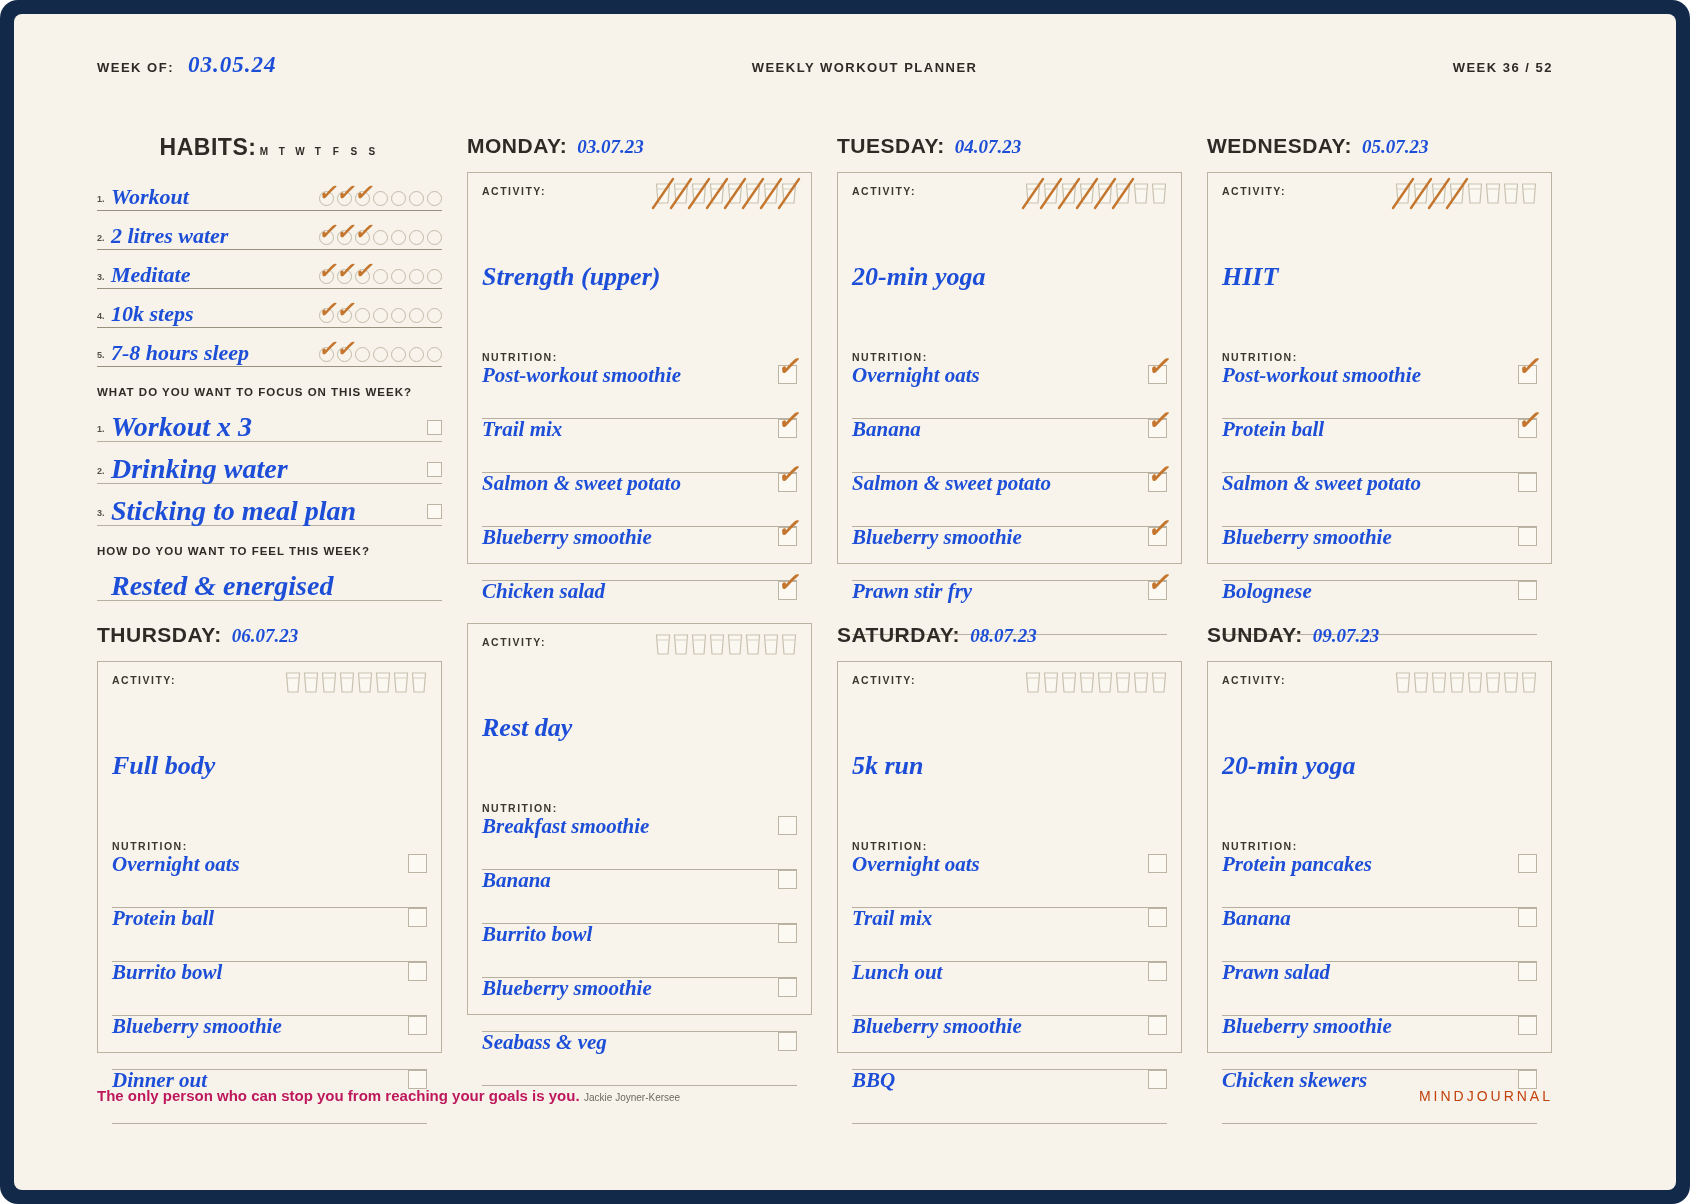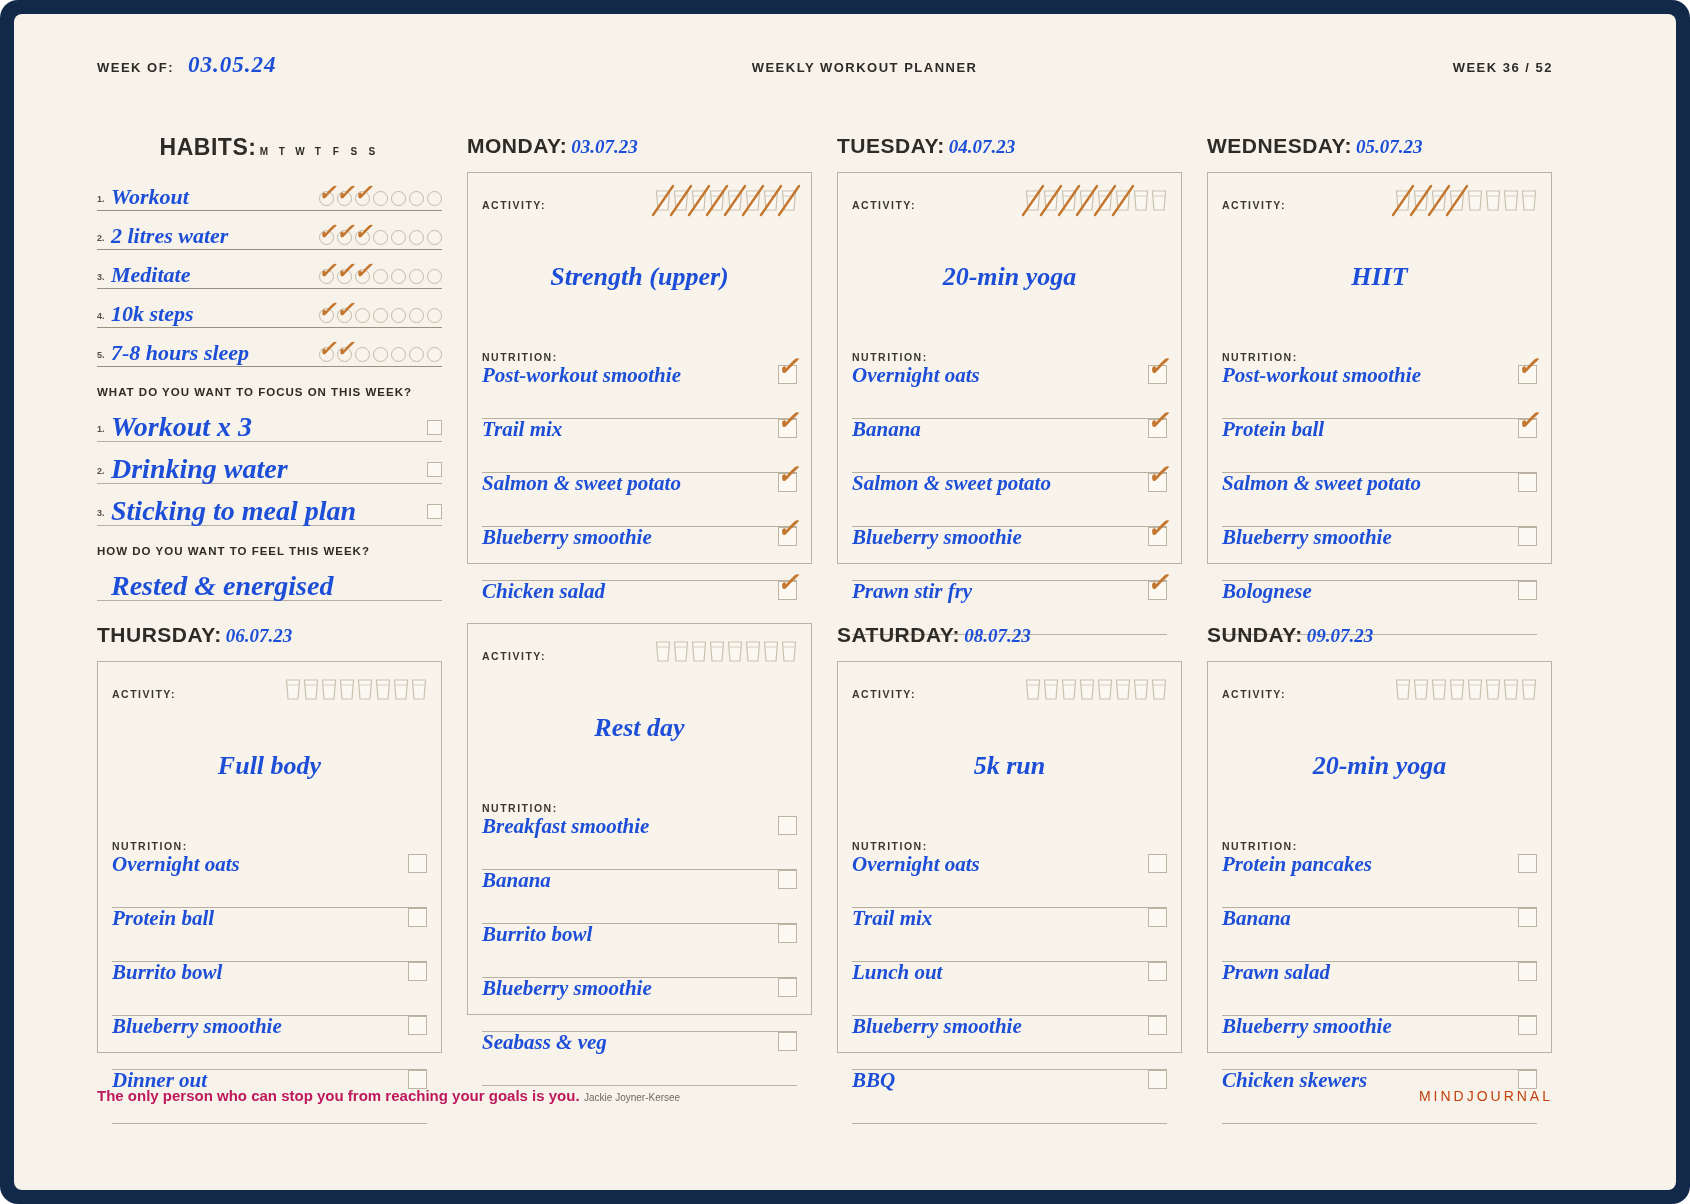--- a/index.html
+++ b/index.html
@@ -11,31 +11,31 @@
   
   .topbar{display:flex;justify-content:space-between;align-items:baseline;}
   .lab{font-weight:bold;color:#2e2b26;font-size:13px;letter-spacing:1.5px;}
   .weekof{display:flex;align-items:baseline;gap:14px;}
   .hand{font-family:Liberation Serif, serif;font-style:italic;font-weight:bold;color:#1d4ed8;}
   .date-big{font-size:23px;letter-spacing:1px;}
 
   
   .grid{display:grid;grid-template-columns:repeat(4,345px);column-gap:25px;row-gap:22px;margin-top:56px;}
   .cell{width:345px;}
-  .day-head{height:30px;margin-bottom:8px;display:flex;align-items:baseline;gap:4px;}
+  .day-head{height:30px;margin-bottom:8px;display:flex;align-items:baseline;gap:10px;}
   .day-name{font-size:21px;font-weight:800;color:#2e2b26;letter-spacing:0.5px;}
   .day-date{font-size:19px;}
 
   .card{box-sizing:border-box;height:392px;border:1px solid #bab3a2;background:#f8f4eb;padding:12px 14px 0 14px;}
-  .act-row{display:flex;justify-content:space-between;align-items:flex-end;height:26px;}
+  .act-row{display:flex;justify-content:space-between;align-items:flex-start;height:26px;}
   .slabel{font-size:10.5px;font-weight:bold;letter-spacing:1.5px;color:#3a372f;}
   .water{display:flex;gap:2px;margin-top:-2px;}
   .glass{width:16px;height:21px;display:inline-block;}
   .glass svg{overflow:visible;display:block;}
-  .act-zone{height:132px;display:flex;align-items:center;justify-content:center;}
+  .act-zone{height:132px;display:flex;align-items:center;}
   .act-value{font-size:26px;}
   .nut-label{margin-top:8px;height:14px;}
   .nrow{height:38px;display:flex;justify-content:space-between;align-items:flex-start;
         border-bottom:1px solid #b7b0a0;padding-bottom:15px;}
   .nvalue{font-size:21px;line-height:20px;white-space:nowrap;}
   .cbox{position:relative;flex:0 0 auto;width:17px;height:17px;border:1px solid #bcb5a4;background:#fcf9f2;margin-bottom:1px;}
   .check{position:absolute;top:-13px;left:-2px;font-family:"DejaVu Serif",serif;font-style:italic;
          font-weight:bold;color:#c4762e;font-size:26px;line-height:26px;}
 
   

